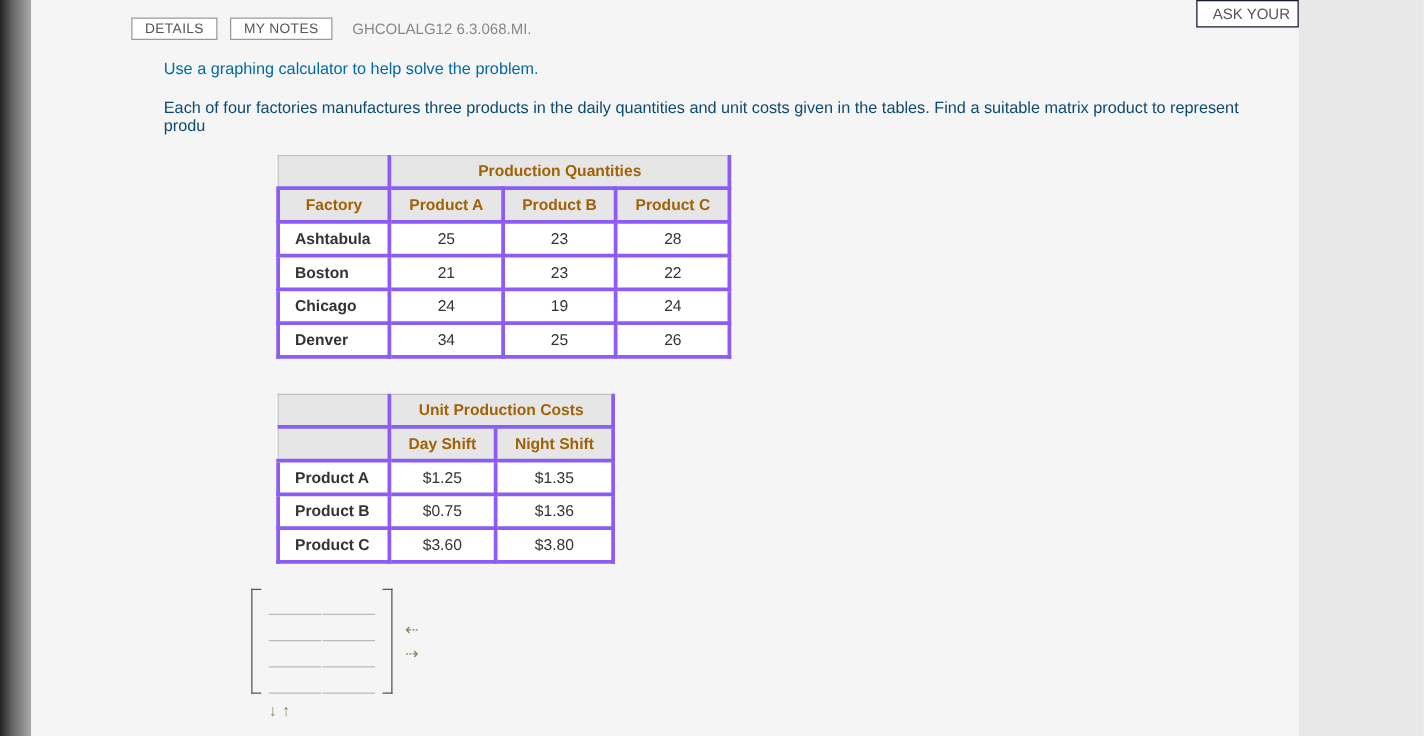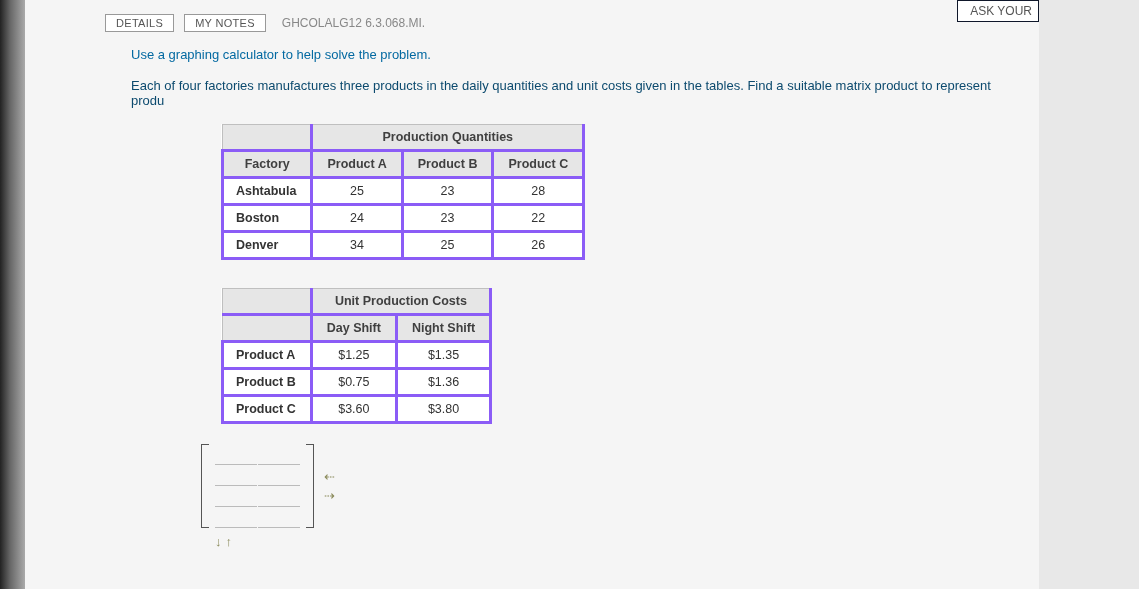--- a/index.html
+++ b/index.html
@@ -69,21 +69,21 @@
     }
     table.data th, table.data td {
       border: 3px solid #8b5cf6;
       padding: 5px 14px;
       text-align: center;
       font-size: 12.5px;
     }
     table.data th {
       background: #e6e6e6;
       font-weight: bold;
-      color: #404040;
+      color: #a16207;
       border-top: none;
     }
     table.data thead tr:first-child th { border-top: 1px solid #bfbfbf; }
     table.data .row-label {
       text-align: left;
       font-weight: bold;
       background: #fff;
       padding-left: 12px;
     }
     table.data .corner {
@@ -180,23 +180,29 @@
         </thead>
         <tbody>
           <tr>
             <td class="row-label">Ashtabula</td>
             <td>25</td>
             <td>23</td>
             <td>28</td>
           </tr>
           <tr>
             <td class="row-label">Boston</td>
-            <td>24</td>
+            <td>21</td>
             <td>23</td>
             <td>22</td>
+          </tr>
+          <tr>
+            <td class="row-label">Chicago</td>
+            <td>24</td>
+            <td>19</td>
+            <td>24</td>
           </tr>
           <tr>
             <td class="row-label">Denver</td>
             <td>34</td>
             <td>25</td>
             <td>26</td>
           </tr>
         </tbody>
       </table>
 

